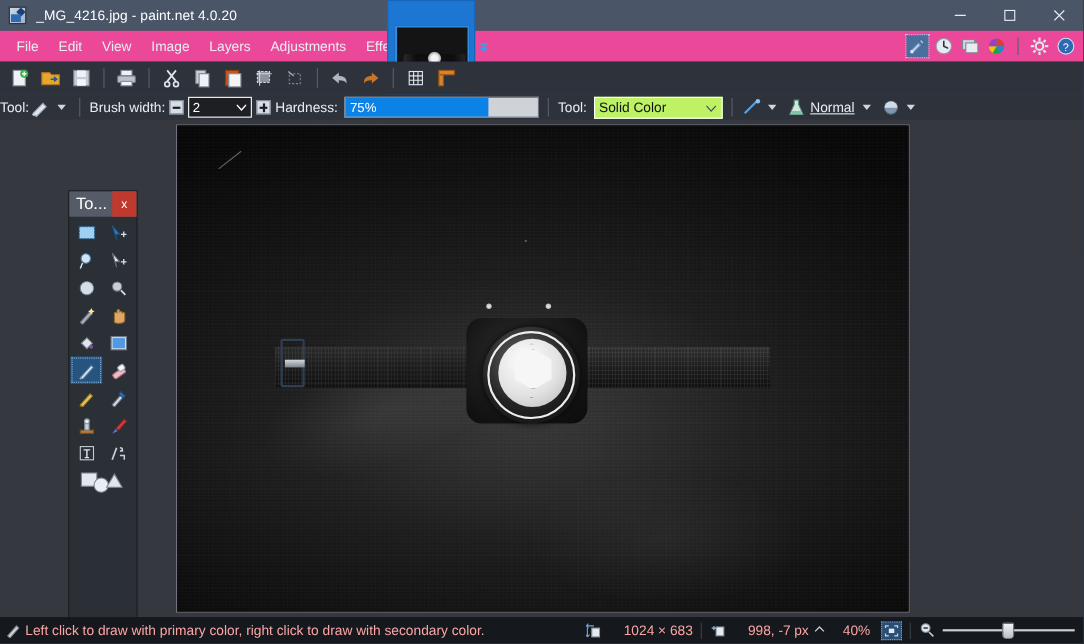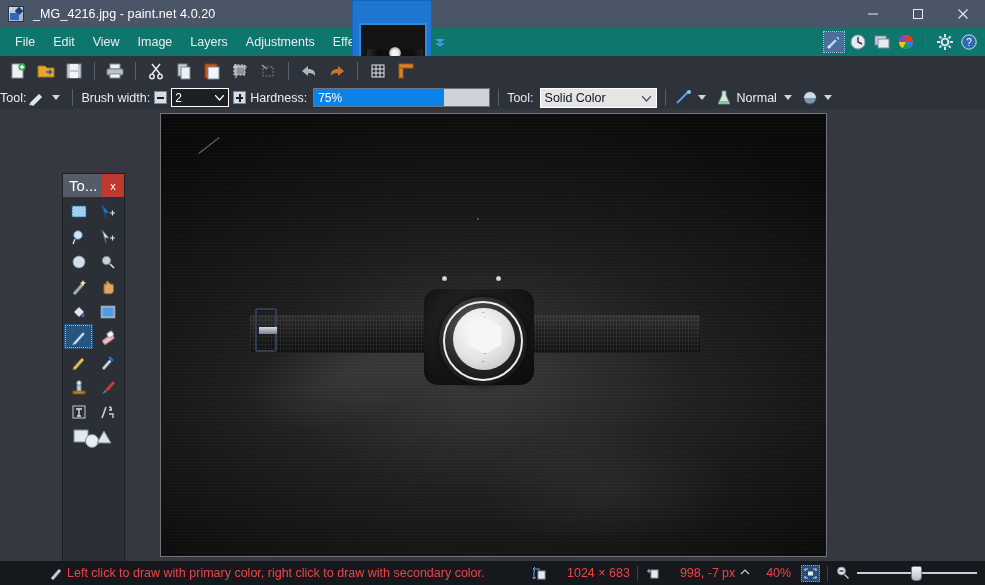--- a/index.html
+++ b/index.html
@@ -40,21 +40,21 @@
   }
   .win-btn {
     width: 45px; height: 28px; display: flex; align-items: center;
     justify-content: center; color: #e8edf4;
   }
   .win-btn svg { display: block; }
 
   
   .menubar {
     position: absolute; left: 0; top: 28px; width: 985px; height: 28px;
-    background: #0f766e;
+    background: #ec4899;
     display: flex; align-items: center;
   }
   .menu-item {
     padding: 0 9px; height: 28px; line-height: 28px;
     color: #e9edf2; font-size: 12.5px; white-space: nowrap;
   }
   .menu-item:first-child { margin-left: 6px; }
   .right-icons {
     position: absolute; right: 6px; top: 0; height: 28px;
     display: flex; align-items: center; gap: 4px;
@@ -129,21 +129,21 @@
   .hardness {
     width: 177px; height: 19px; background: #cfd3d8;
     border: 1px solid #6d7584; position: relative; display: flex; align-items: center;
   }
   .hardness-fill {
     position: absolute; left: 0; top: 0; height: 100%; width: 74%;
     background: #0a82e6;
   }
   .hardness span { position: relative; color: #ffffff; font-size: 12px; margin-left: 4px; }
   .combo {
-    width: 117px; height: 20px; background: #e5e5e5; border: 1px solid #ffffff;
+    width: 117px; height: 20px; background: #bef264; border: 1px solid #ffffff;
     display: flex; align-items: center; position: relative;
   }
   .combo span { color: #101216; font-size: 12.5px; margin-left: 4px; }
   .combo .spin-arrow { right: 5px; top: 7px; }
   .icon-drop { display: flex; align-items: center; }
   .drop-tri { width: 8px; height: 5px; margin: 0 4px; }
 
   
   .workarea {
     position: absolute; left: 0; top: 109px; width: 985px; height: 452px;
@@ -270,21 +270,21 @@
     width: 29px; height: 25px; display: flex;
     align-items: center; justify-content: center; position: relative;
   }
   .tp-cell.sel { background: #25557f; outline: 1px dotted #8fb8e0; outline-offset: -2px; }
   .tp-wide { grid-column: span 2; display: flex; justify-content: center; height: 28px; align-items: center; }
 
   
   .statusbar {
     position: absolute; left: 0; top: 561px; width: 985px; height: 24px;
     background: #15181c; display: flex; align-items: center;
-    color: #ef4444; font-size: 12.5px; padding-left: 44px;
+    color: #fca5a5; font-size: 12.5px;
   }
   .sb-text { margin-left: 4px; white-space: nowrap; }
   .sb-group { display: flex; align-items: center; gap: 20px; }
   .sb-sep { width: 1px; height: 15px; background: #3b4149; margin: 0 7px; }
   .zoom-slider {
     width: 120px; height: 16px; position: relative; margin: 0 6px;
   }
   .zoom-track {
     position: absolute; left: 0; top: 7px; width: 120px; height: 2px;
     background: #c9ced6;
@@ -534,21 +534,21 @@
     <div class="opt-sep"></div>
     <div class="icon-drop">
       <svg width="20" height="18" viewBox="0 0 20 18">
           <path d="M3 14L14 3" stroke="#5b9fe0" stroke-width="2"></path>
           <circle cx="15" cy="3" r="2" fill="#8fc4f0"></circle>
         </svg>
       <svg class="drop-tri" viewBox="0 0 8 5">
           <path d="M0 0h8L4 5z" fill="#cfd6de"></path>
         </svg>
     </div>
-    <div class="icon-drop" style="margin-left:4px;">
+    <div class="icon-drop" style="margin-left:4px;text-decoration:underline;">
       <svg width="20" height="18" viewBox="0 0 20 18">
           <path d="M8 2h4v4l4 9H4l4-9z" fill="#cfe8de" stroke="#5e8b79"></path>
           <path d="M6 12h8l1 3H5z" fill="#7fc2a6"></path>
         </svg>
       <span style="margin:0 3px;">Normal</span>
       <svg class="drop-tri" viewBox="0 0 8 5">
           <path d="M0 0h8L4 5z" fill="#cfd6de"></path>
         </svg>
     </div>
     <div class="icon-drop" style="margin-left:4px;">

